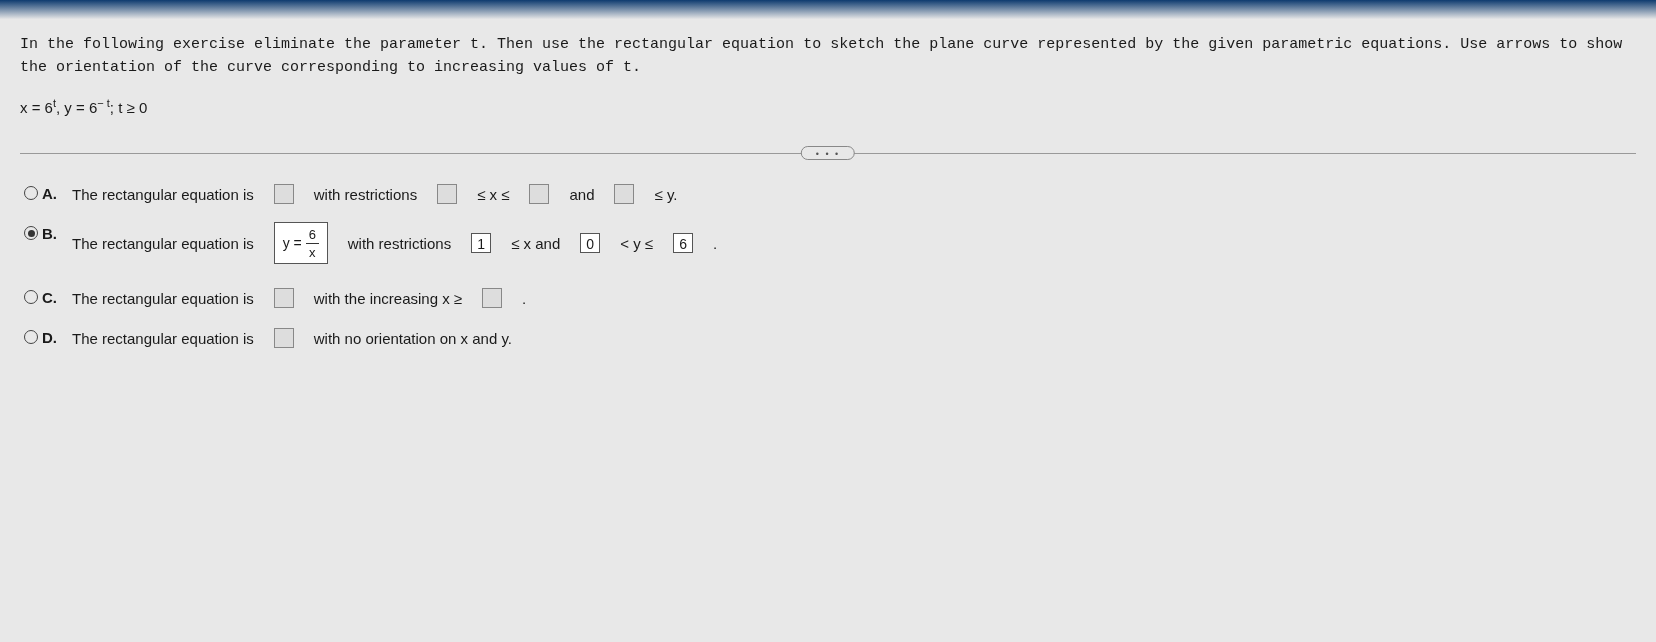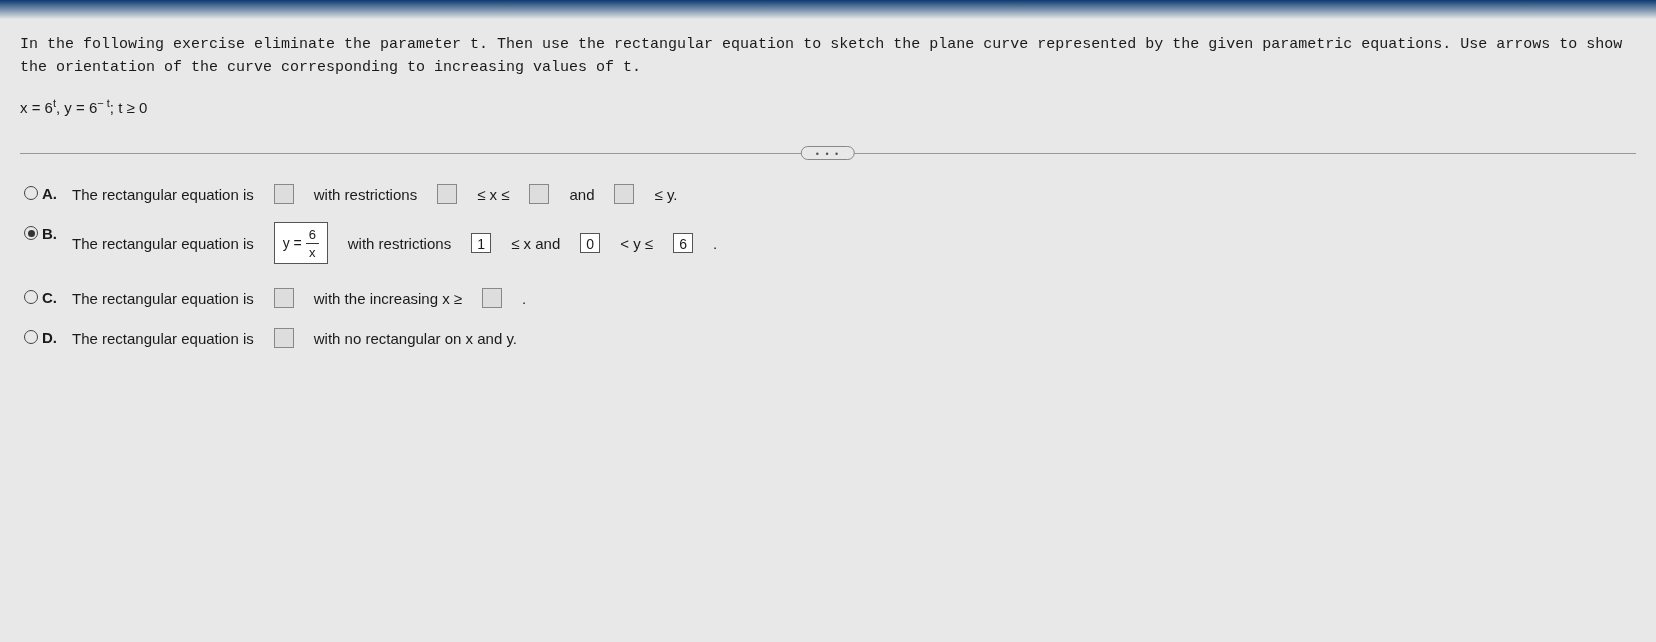--- a/index.html
+++ b/index.html
@@ -234,17 +234,17 @@
   </div>
 
   <div class="choice-row">
     <div class="radio-wrap">
         <span class="radio"></span>
       </div>
     <div class="letter-col">D.</div>
     <div class="choice-content">
       <span>The rectangular equation is</span>
       <span class="input-box"></span>
-      <span>with no rectangular on x and y.</span>
+      <span>with no orientation on x and y.</span>
     </div>
   </div>
 
 </div>
 
 </body></html>

